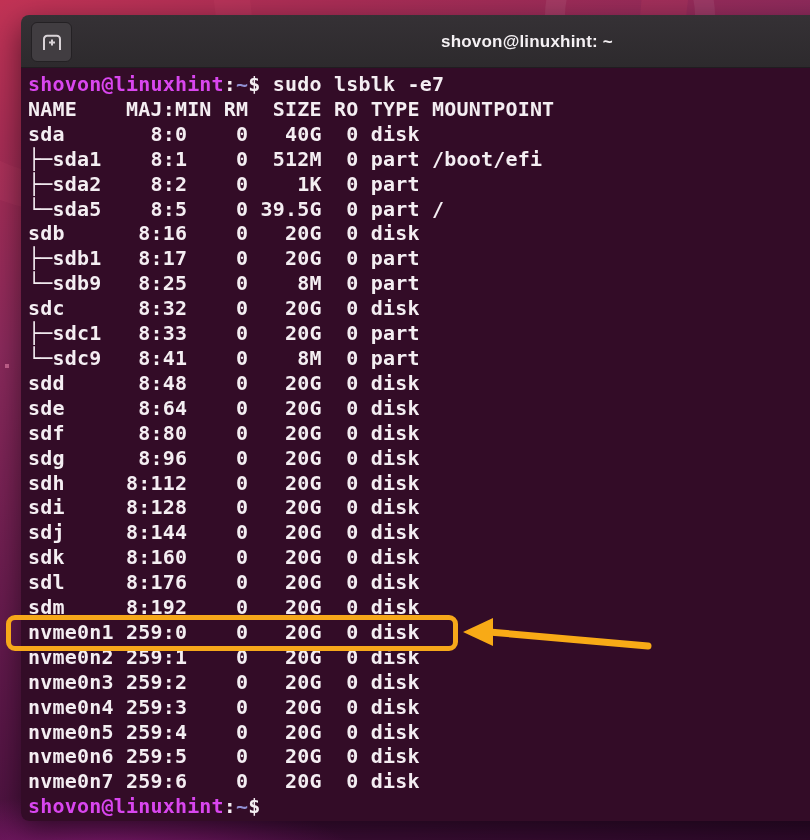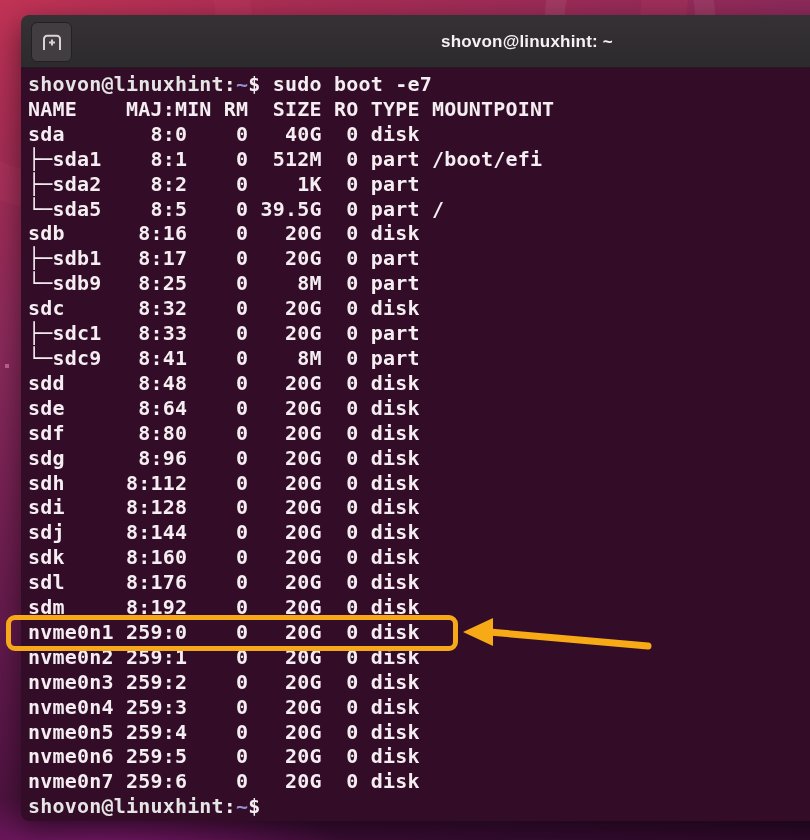--- a/index.html
+++ b/index.html
@@ -26,21 +26,21 @@
     color:#f5f1f4;font-weight:bold;font-size:17px;letter-spacing:.2px;}
   .newtab{position:absolute;left:10px;top:7px;width:41px;height:40px;background:#413d41;
     border:1px solid #242124;border-radius:6px;display:flex;align-items:center;justify-content:center;
     box-sizing:border-box;cursor:pointer;}
   .screen{position:absolute;top:53px;left:0;right:0;bottom:0;background:#330c27;
     padding:4px 0 0 7px;box-sizing:border-box;}
 
   
   .line{white-space:pre;font-family:"DejaVu Sans Mono",monospace;font-weight:700;
     font-size:20px;line-height:24.9px;letter-spacing:.2px;color:#f4eef2;}
-  .g{color:#e5e5e5;} .b{color:#9191d4;} .w{color:#f4eef2;}
+  .g{color:#d946ef;} .b{color:#9191d4;} .w{color:#f4eef2;}
 
   
   .hl-box{position:absolute;left:6px;top:615px;width:452px;height:36px;box-sizing:border-box;
     border:5px solid #f6a81a;border-radius:9px;z-index:6;pointer-events:none;}
   .arrow-svg{position:absolute;left:455px;top:608px;z-index:6;pointer-events:none;}
 </style>
 </head>
 <body>
 
 <div class="desktop">
@@ -58,21 +58,21 @@
         <svg width="22" height="19" viewBox="0 0 22 19">
           <path d="M3 17 V6 a3.2 3.2 0 0 1 3.2-3.2 h9.6 A3.2 3.2 0 0 1 19 6 v11" fill="none" stroke="#d9d3d7" stroke-width="2"></path>
           <path d="M11 6.5 v6 M8 9.5 h6" fill="none" stroke="#d9d3d7" stroke-width="2"></path>
         </svg>
       </span>
     </div>
     <div class="title">shovon@linuxhint: ~</div>
   </div>
 
   <div class="screen">
-    <div class="line"><span class="g">shovon@linuxhint</span><span class="w">:</span><span class="b">~</span><span class="w">$ </span><span class="w">sudo boot -e7</span></div>
+    <div class="line"><span class="g">shovon@linuxhint</span><span class="w">:</span><span class="b">~</span><span class="w">$ </span><span class="w">sudo lsblk -e7</span></div>
 
     <div>
         <div class="line">NAME    MAJ:MIN RM  SIZE RO TYPE MOUNTPOINT</div>
         <div class="line">sda       8:0    0   40G  0 disk </div>
         <div class="line">├─sda1    8:1    0  512M  0 part /boot/efi</div>
         <div class="line">├─sda2    8:2    0    1K  0 part </div>
         <div class="line">└─sda5    8:5    0 39.5G  0 part /</div>
         <div class="line">sdb      8:16    0   20G  0 disk </div>
         <div class="line">├─sdb1   8:17    0   20G  0 part </div>
         <div class="line">└─sdb9   8:25    0    8M  0 part </div>

